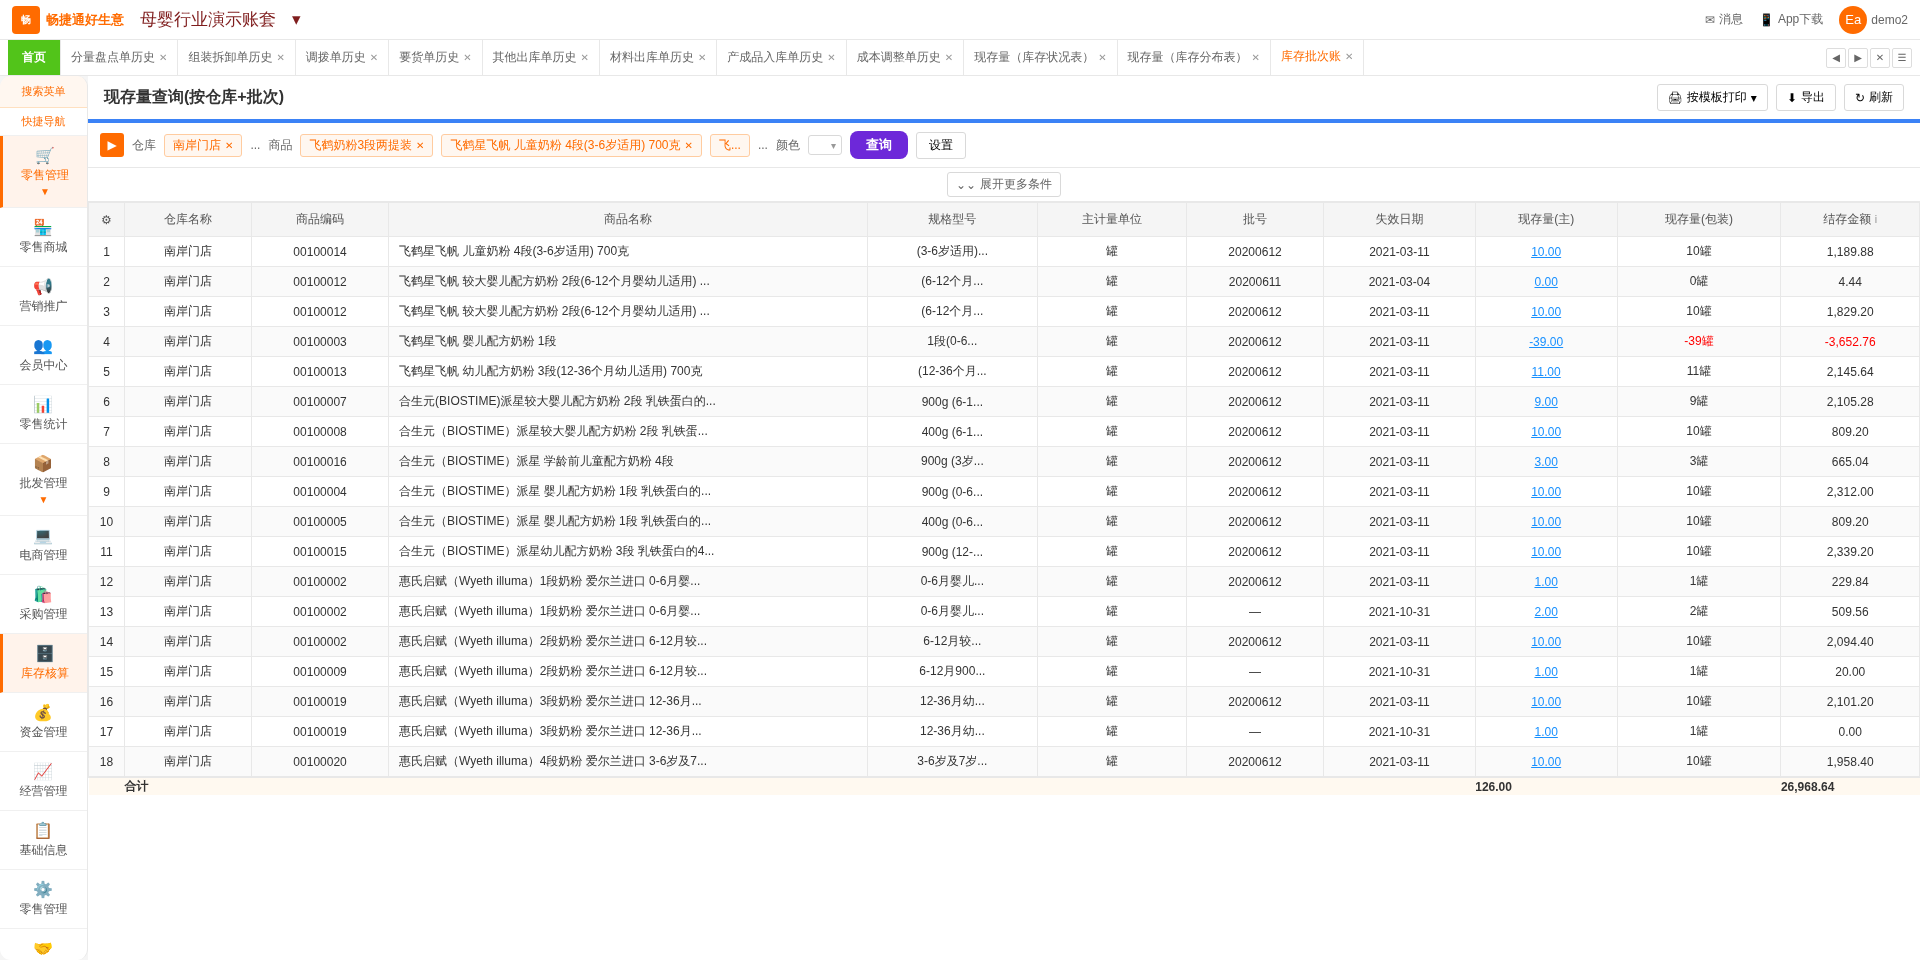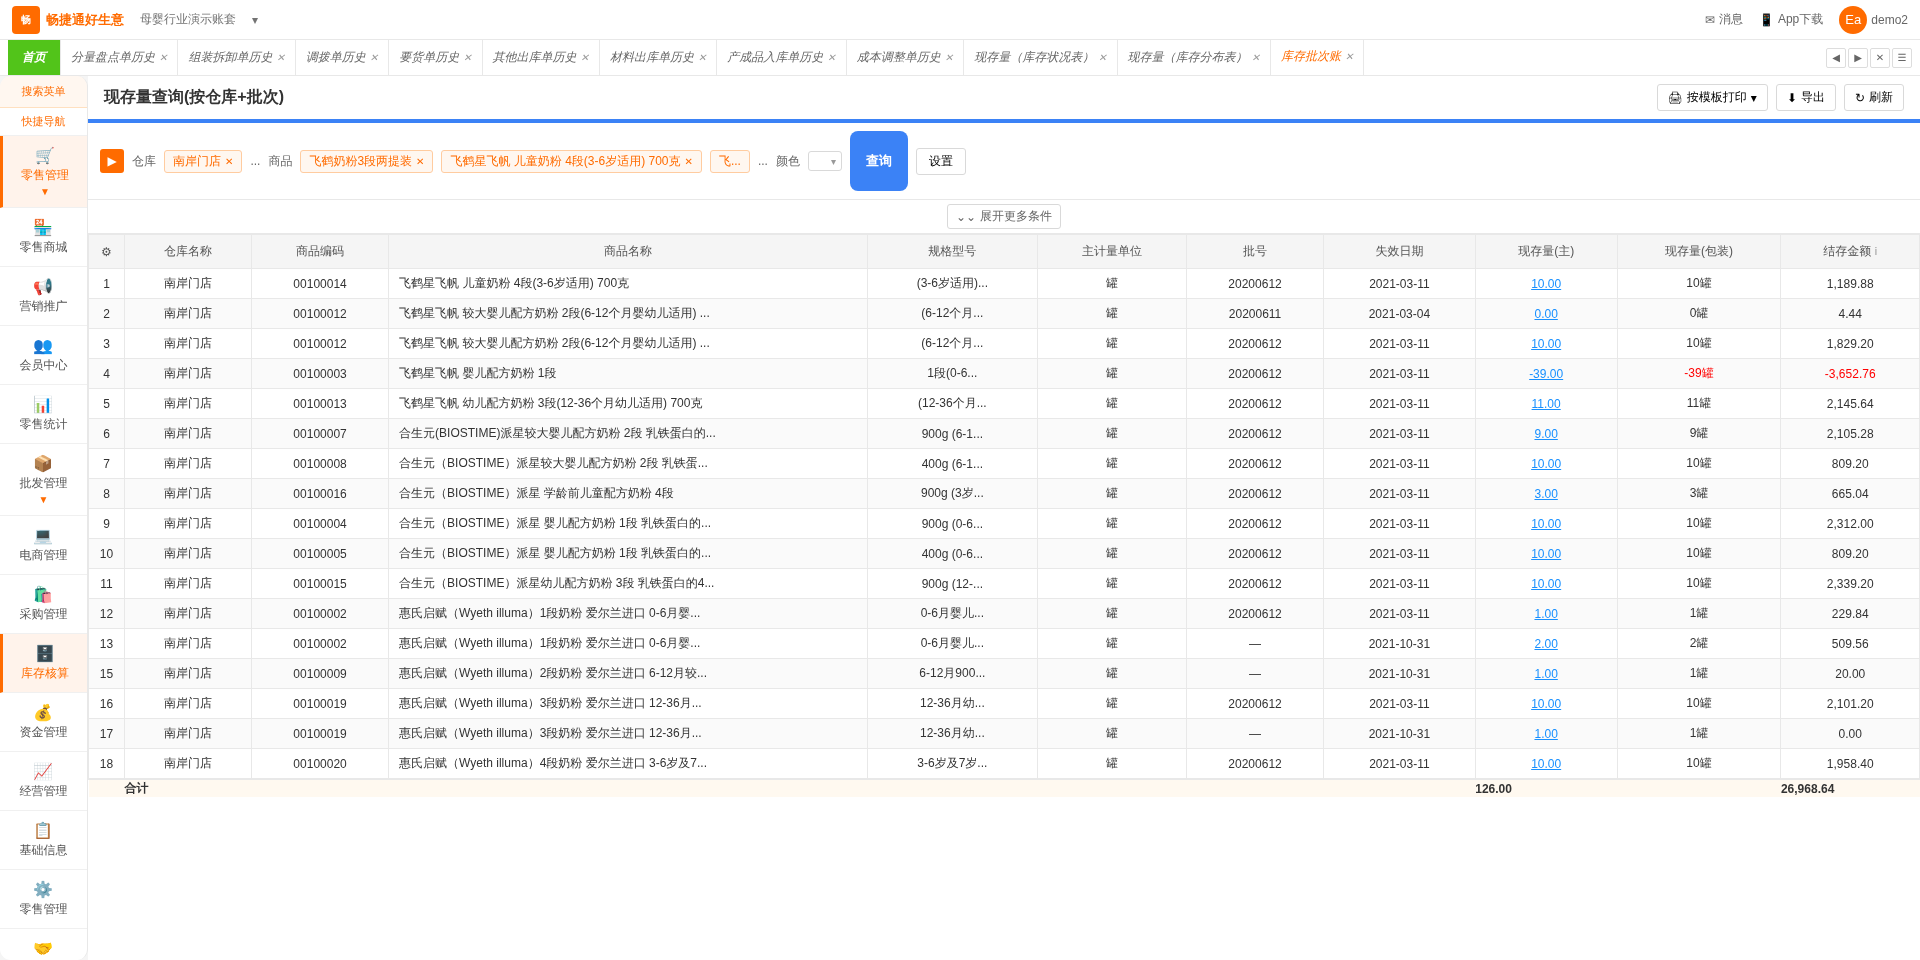--- a/index.html
+++ b/index.html
@@ -2,28 +2,28 @@
 <html><head>
   <meta charset="utf-8">
   <style>
     * { box-sizing: border-box; margin: 0; padding: 0; }
     body { font-family: "Microsoft YaHei", Arial, sans-serif; font-size: 12px; background: #f5f5f5; color: #333; display: flex; flex-direction: column; height: 960px; overflow: hidden; }
 
     
     .top-bar { background: #fff; border-bottom: 1px solid #e8e8e8; display: flex; align-items: center; padding: 0 12px; height: 40px; gap: 16px; }
     .logo-area { display: flex; align-items: center; gap: 6px; color: #ff6b00; font-weight: bold; font-size: 13px; }
     .logo-icon { width: 28px; height: 28px; background: #ff6b00; border-radius: 4px; display: flex; align-items: center; justify-content: center; color: white; font-size: 10px; }
-    .dropdown-label { font-size: 12px; color: #737373; display: flex; align-items: center; gap: 16px; cursor: pointer; }
+    .dropdown-label { font-size: 17px; color: #7f1d1d; display: flex; align-items: center; gap: 16px; cursor: pointer; }
     .top-right { margin-left: auto; display: flex; align-items: center; gap: 16px; }
     .top-icon-btn { display: flex; align-items: center; gap: 4px; color: #666; cursor: pointer; font-size: 12px; }
     .avatar { width: 28px; height: 28px; border-radius: 50%; background: #ff6b00; display: flex; align-items: center; justify-content: center; color: white; font-size: 13px; }
 
     
     .tab-bar { background: #fff; border-bottom: 1px solid #e8e8e8; display: flex; align-items: center; padding: 0 8px; height: 36px; overflow: hidden; }
-    .tab-item { display: flex; align-items: center; padding: 0 10px; height: 40px; border-right: 1px solid #e8e8e8; font-size: 12px; color: #666; cursor: pointer; white-space: nowrap; gap: 4px; flex-shrink: 0; font-style: italic; }
+    .tab-item { display: flex; align-items: center; padding: 0 10px; height: 40px; border-right: 1px solid #e8e8e8; font-size: 12px; color: #666; cursor: pointer; white-space: nowrap; gap: 4px; flex-shrink: 0; }
     .tab-item:first-child { color: #fff; background: #52c41a; font-weight: bold; padding: 0 14px; }
     .tab-item.active { color: #ff6b00; border-bottom: 2px solid #ff6b00; }
     .tab-close { color: #999; font-size: 10px; cursor: pointer; }
     .tab-nav-btns { display: flex; align-items: center; margin-left: auto; gap: 2px; }
     .tab-nav-btn { width: 20px; height: 20px; display: flex; align-items: center; justify-content: center; cursor: pointer; color: #666; border: 1px solid #ddd; border-radius: 2px; font-size: 10px; }
 
     
     .main-layout { display: flex; flex: 1; overflow: hidden; }
 
     
@@ -51,21 +51,21 @@
     .filter-bar { background: #fff; padding: 8px 12px; border-bottom: 1px solid #e8e8e8; display: flex; align-items: center; gap: 8px; flex-wrap: wrap; }
     .filter-toggle { width: 24px; height: 24px; background: #ff6b00; border-radius: 3px; display: flex; align-items: center; justify-content: center; color: white; cursor: pointer; font-size: 12px; }
     .filter-label { font-size: 12px; color: #666; white-space: nowrap; }
     .filter-tag { background: #fff7f0; border: 1px solid #ffcca0; border-radius: 3px; padding: 2px 8px; font-size: 12px; color: #ff6b00; display: flex; align-items: center; gap: 4px; }
     .filter-tag-close { cursor: pointer; color: #ff6b00; font-size: 10px; }
     .filter-ellipsis { color: #666; cursor: pointer; }
     .filter-expand { background: #fff; border: 1px solid #d9d9d9; border-radius: 3px; padding: 3px 8px; font-size: 12px; cursor: pointer; display: flex; align-items: center; gap: 4px; color: #666; margin: 0 auto; }
     .filter-color-select { border: 1px solid #d9d9d9; border-radius: 3px; padding: 2px 24px 2px 8px; font-size: 12px; background: #fff; cursor: pointer; appearance: none; position: relative; }
     .filter-color-wrapper { position: relative; display: flex; align-items: center; }
     .filter-color-wrapper::after { content: "▾"; position: absolute; right: 6px; color: #999; font-size: 10px; pointer-events: none; }
-    .btn-query { background: #3b82f6; color: white; border: none; padding: 21px 16px; border-radius: 8px; cursor: pointer; font-size: 13px; font-weight: bold; }
+    .btn-query { background: #6d28d9; color: white; border: none; padding: 5px 16px; border-radius: 8px; cursor: pointer; font-size: 13px; font-weight: bold; }
     .btn-settings { background: #fff; border: 1px solid #d9d9d9; padding: 4px 12px; border-radius: 3px; cursor: pointer; font-size: 12px; }
 
     
     .table-container { flex: 1; overflow: auto; background: #fff; margin: 0; }
     table { width: 100%; border-collapse: collapse; font-size: 12px; }
     thead tr { background: #f5f5f5; }
     thead th { padding: 8px 10px; border: 1px solid #e8e8e8; text-align: center; font-weight: normal; color: #555; white-space: nowrap; position: sticky; top: 0; background: #f5f5f5; z-index: 1; }
     tbody tr { background: #fff; }
     tbody tr:nth-child(even) { background: #fafafa; }
     tbody td { padding: 6px 10px; border: 1px solid #e8e8e8; text-align: center; color: #333; white-space: nowrap; }
@@ -434,20 +434,33 @@
       <td class="text-left" style="max-width:260px;overflow:hidden;text-overflow:ellipsis;">惠氏启赋（Wyeth illuma）1段奶粉 爱尔兰进口 0-6月婴...</td>
       <td>0-6月婴儿...</td>
       <td>罐</td>
       <td>—</td>
       <td>2021-10-31</td>
       <td class="text-link">2.00</td>
       <td class="">2罐</td>
       <td class="">509.56</td>
     </tr>
             <tr>
+      <td>14</td>
+      <td>南岸门店</td>
+      <td>00100002</td>
+      <td class="text-left" style="max-width:260px;overflow:hidden;text-overflow:ellipsis;">惠氏启赋（Wyeth illuma）2段奶粉 爱尔兰进口 6-12月较...</td>
+      <td>6-12月较...</td>
+      <td>罐</td>
+      <td>20200612</td>
+      <td>2021-03-11</td>
+      <td class="text-link">10.00</td>
+      <td class="">10罐</td>
+      <td class="">2,094.40</td>
+    </tr>
+            <tr>
       <td>15</td>
       <td>南岸门店</td>
       <td>00100009</td>
       <td class="text-left" style="max-width:260px;overflow:hidden;text-overflow:ellipsis;">惠氏启赋（Wyeth illuma）2段奶粉 爱尔兰进口 6-12月较...</td>
       <td>6-12月900...</td>
       <td>罐</td>
       <td>—</td>
       <td>2021-10-31</td>
       <td class="text-link">1.00</td>
       <td class="">1罐</td>

